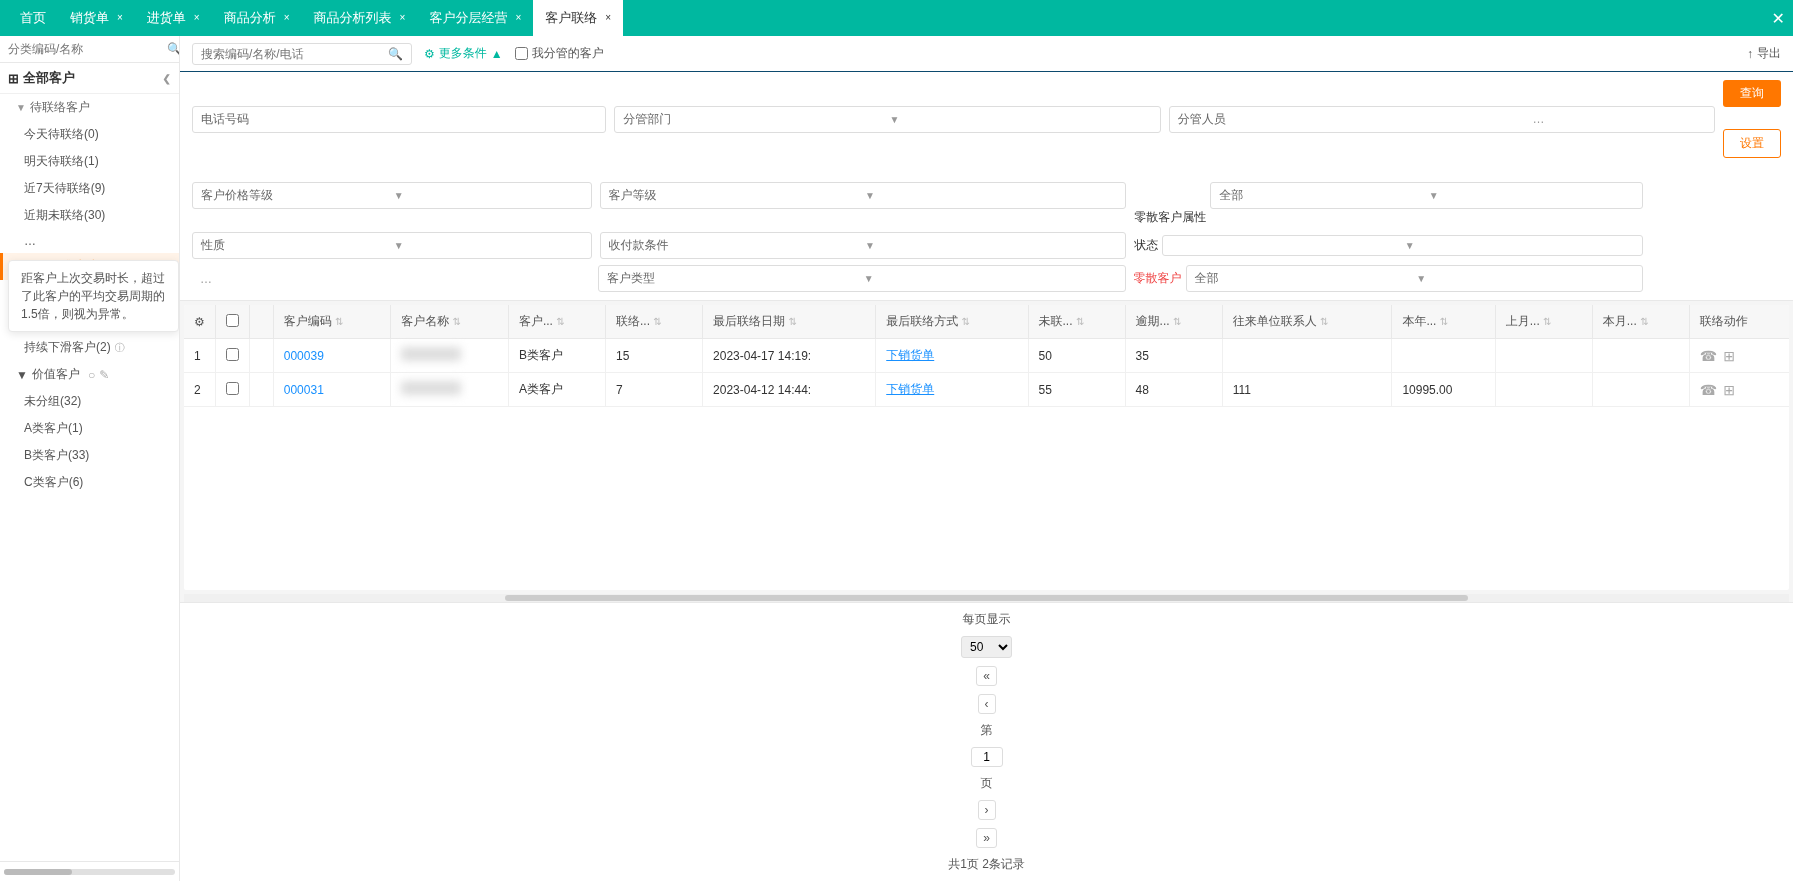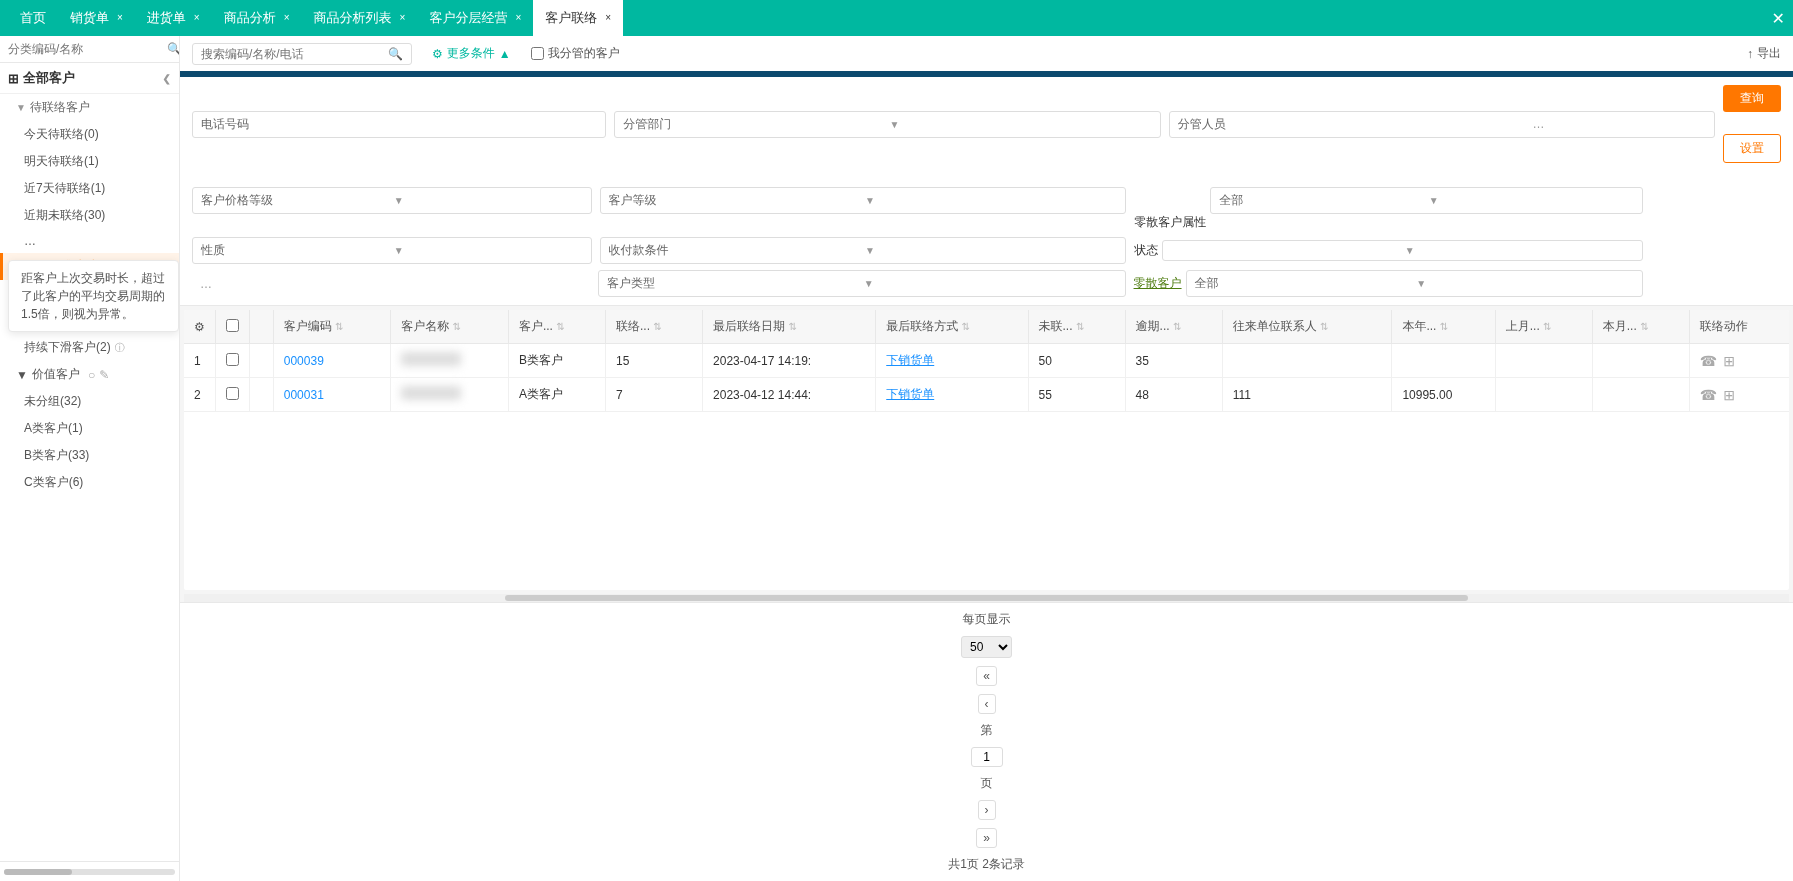--- a/index.html
+++ b/index.html
@@ -67,22 +67,22 @@
 
     
     .content-area {
       flex: 1; display: flex; flex-direction: column; overflow: hidden;
       background: #f5f5f5;
     }
 
     
     .filter-bar {
       background: #fff; padding: 6px 12px;
-      display: flex; align-items: center; gap: 12px;
-      border-bottom: 6px solid #0c4a6e;
+      display: flex; align-items: center; gap: 4px;
+      border-bottom: 1px solid #0c4a6e;
     }
     .filter-search-box {
       display: flex; align-items: center; border: 1px solid #ddd;
       border-radius: 3px; padding: 3px 8px; gap: 4px; width: 220px;
     }
     .filter-search-box input { border: none; outline: none; font-size: 12px; flex: 1; }
     .filter-more-btn {
       display: flex; align-items: center; gap: 4px; color: #00b8a0;
       cursor: pointer; font-size: 12px; padding: 3px 8px;
     }
@@ -245,21 +245,21 @@
       <span>待联络客户</span>
     </div>
 
     <div class="sidebar-item">
       <span>今天待联络(0)</span>
     </div>
     <div class="sidebar-item">
       <span>明天待联络(1)</span>
     </div>
     <div class="sidebar-item">
-      <span>近7天待联络(1)</span>
+      <span>近7天待联络(9)</span>
     </div>
     <div class="sidebar-item">
       <span>近期未联络(30)</span>
     </div>
     <div class="sidebar-item">
       <span>…</span>
     </div>
 
     <div class="sidebar-item active">
       <span>回购异常客户(2)</span>
@@ -393,21 +393,21 @@
 
       <div class="filter-row">
         <div style="flex:1.5; display:flex; align-items:center; padding:4px 8px;">
           <span class="filter-dots">…</span>
         </div>
         <div class="filter-field" style="flex:2;">
           <span>客户类型</span>
           <span class="arrow">▼</span>
         </div>
         <div style="flex:2; display:flex; align-items:center; gap:4px;">
-          <span style="color:#4d7c0f; font-size:12px; white-space:nowrap;text-decoration:underline;">零散客户</span>
+          <span style="color:#ef4444; font-size:12px; white-space:nowrap;">零散客户</span>
           <div class="filter-field" style="flex:1;">
             <span>全部</span>
             <span class="arrow">▼</span>
           </div>
         </div>
         <div style="width:130px;"></div>
       </div>
     </div>
 
     <div class="table-area">

